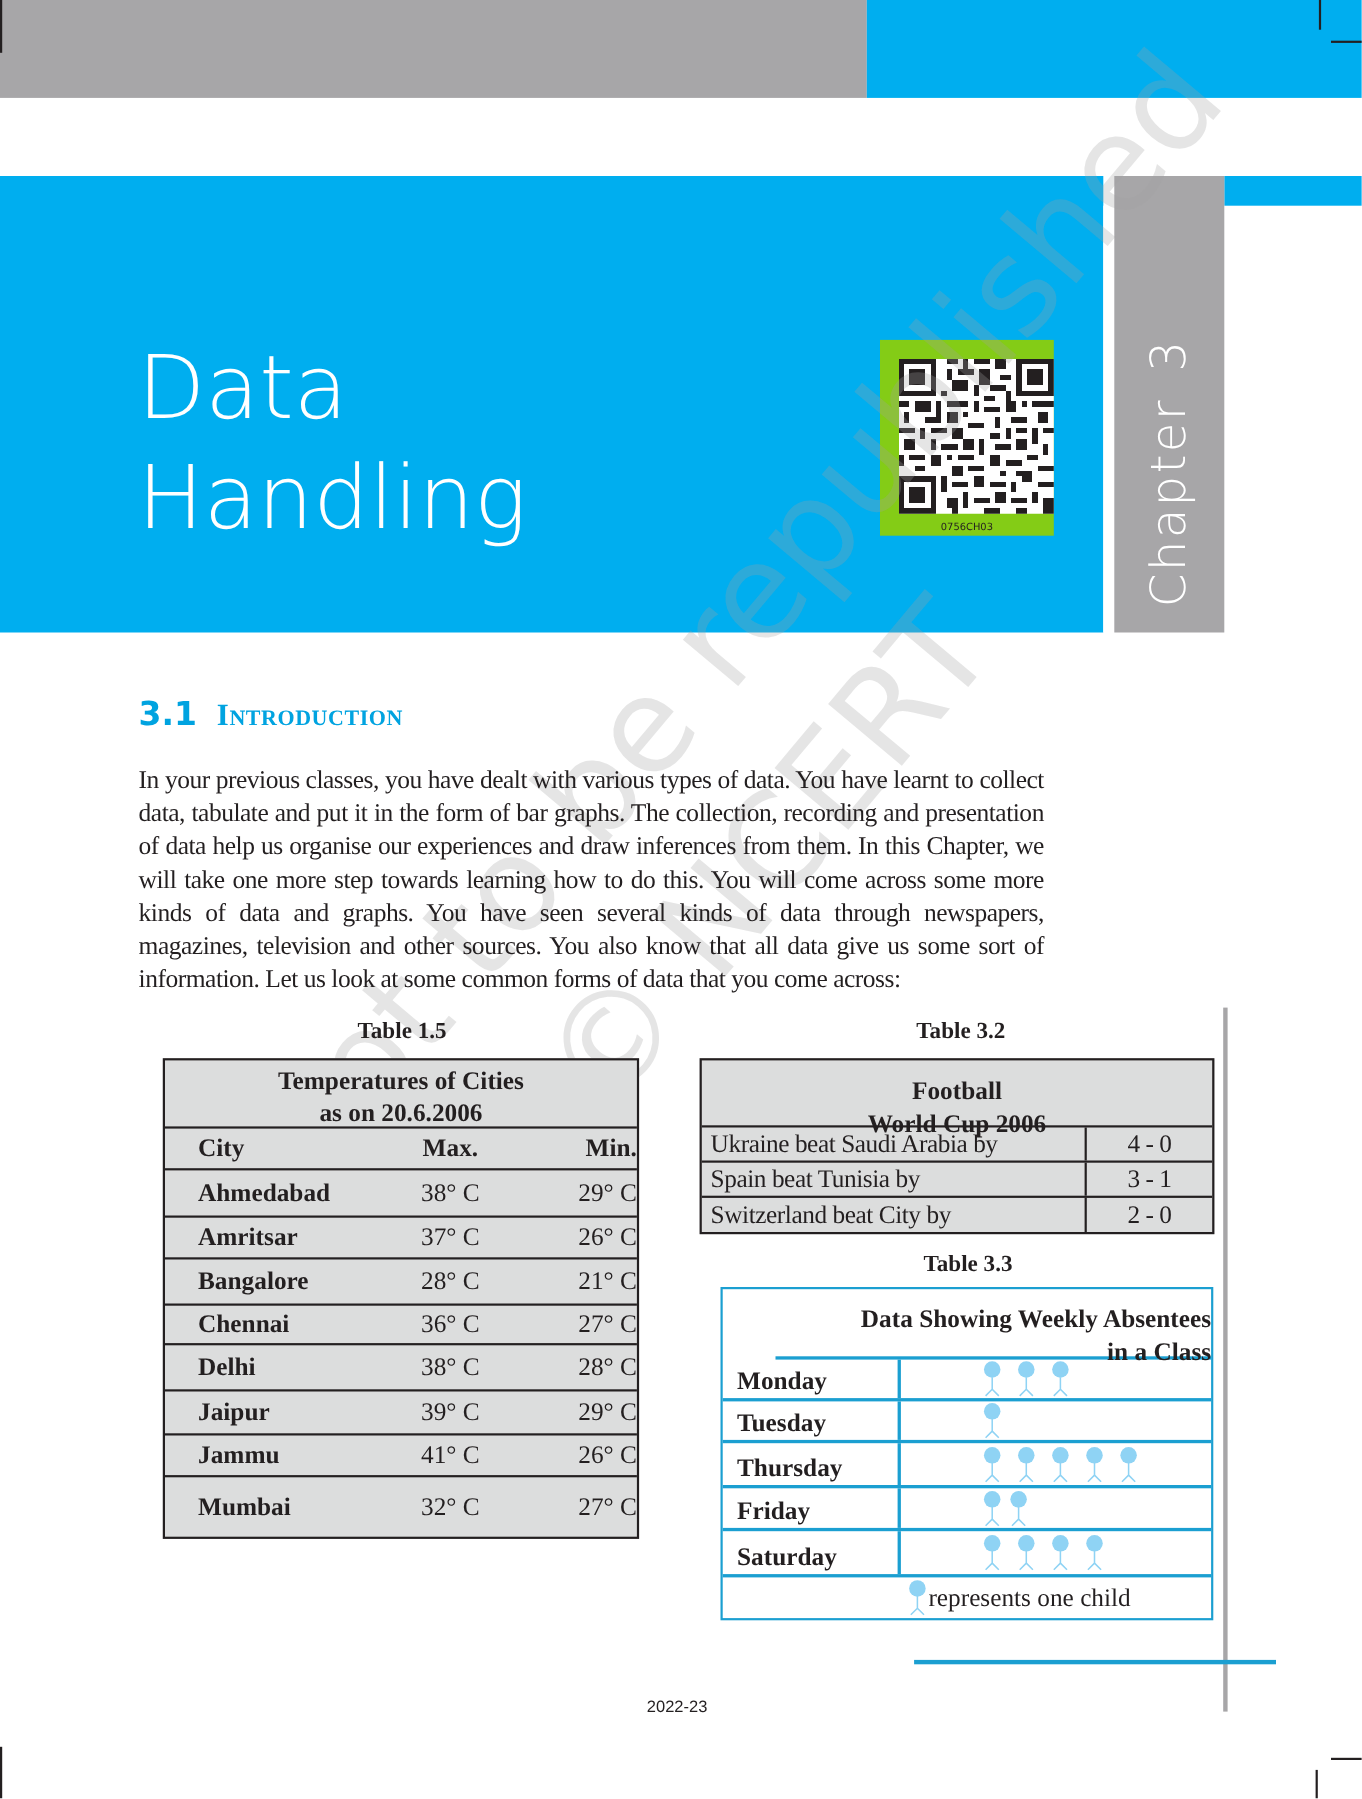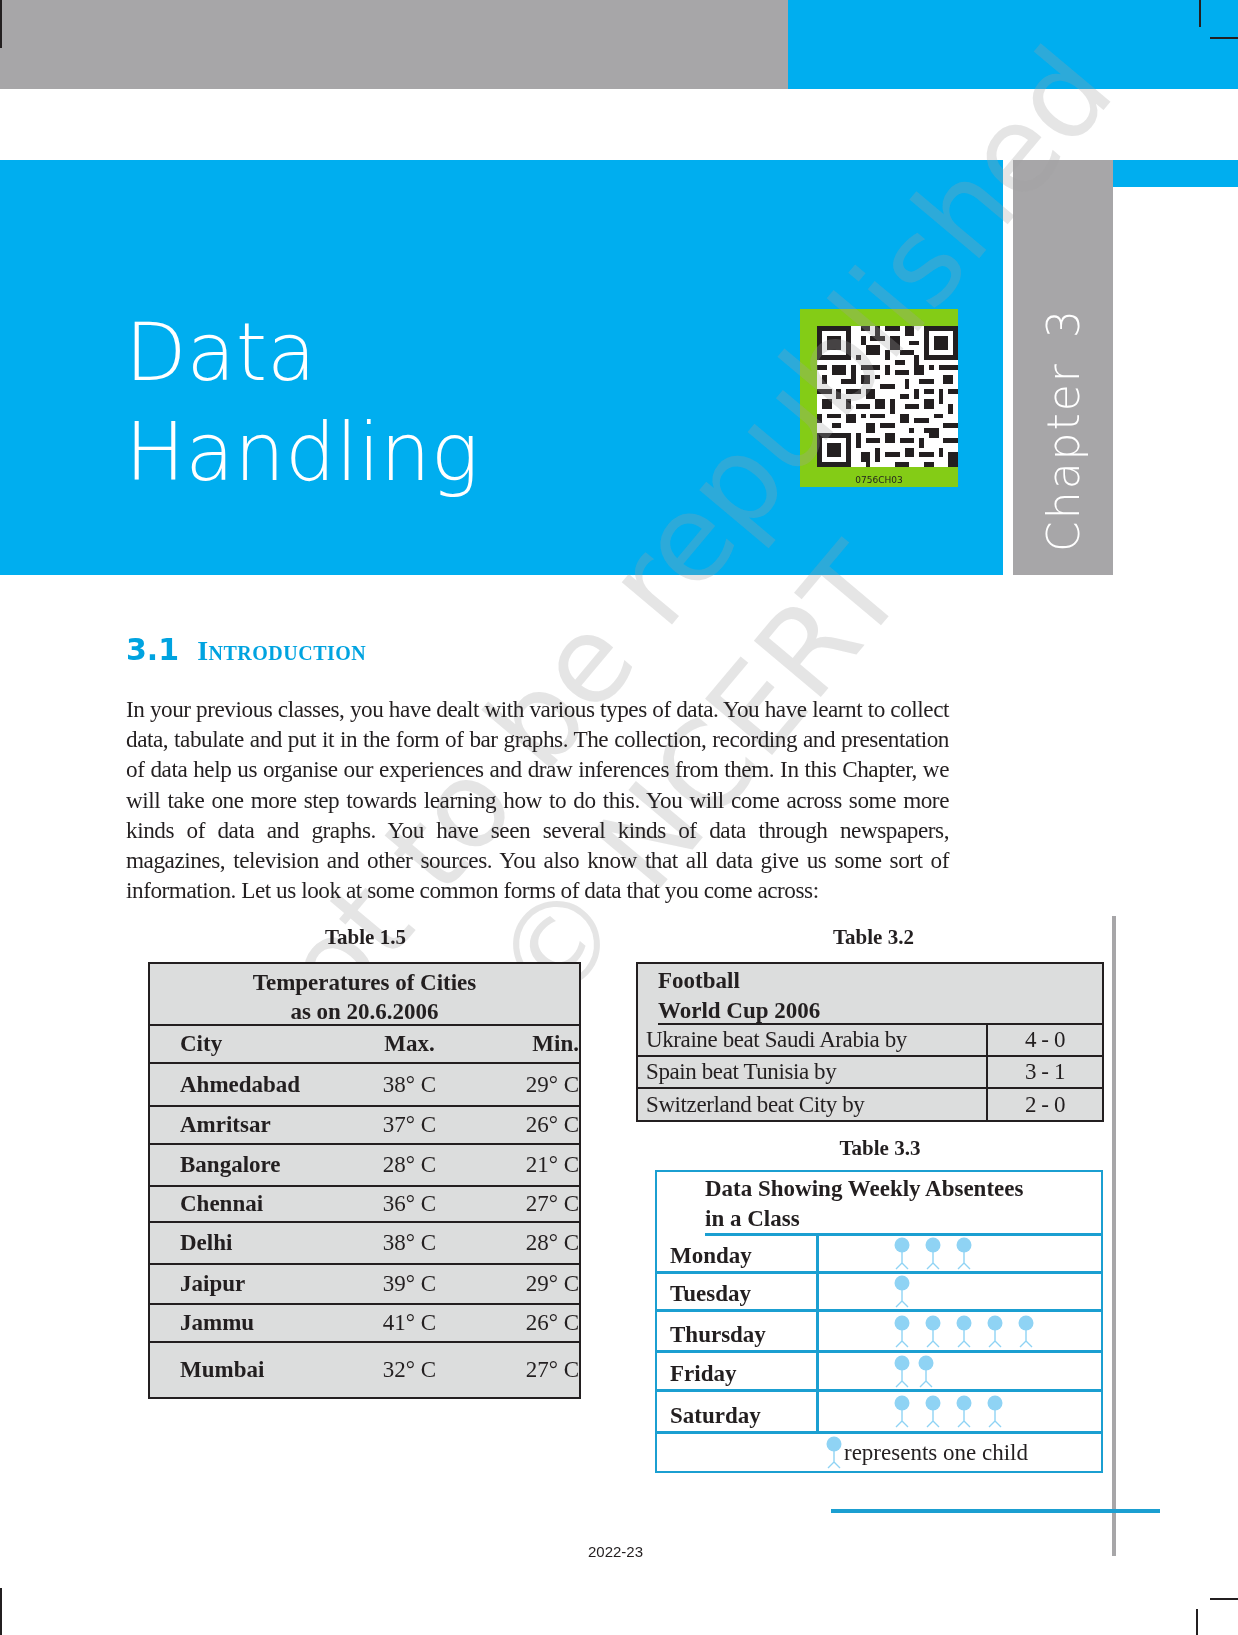--- a/index.html
+++ b/index.html
@@ -57,29 +57,29 @@
     .t31 { left: 148px; top: 962px; width: 433px; background: #dcdddd; border: 2px solid #231f20; }
     .t31 .head { text-align: center; font-weight: bold; font-size: 23px; line-height: 29px; padding: 4px 0 0; border-bottom: 2px solid #231f20; height: 62px; }
     .t31 .row { display: flex; align-items: center; border-bottom: 2px solid #231f20; font-size: 23px; }
     .t31 .row:last-child { border-bottom: none; }
     .t31 .c-city { width: 200px; padding-left: 30px; font-weight: bold; }
     .t31 .c-max { width: 120px; text-align: center; }
     .t31 .c-min { width: 110px; text-align: right; }
     
     .t32-cap { left: 636px; top: 925px; width: 475px; }
     .t32 { left: 636px; top: 962px; width: 468px; background: #dcdddd; border: 2px solid #231f20; }
-    .t32 .head { text-align: left; font-weight: bold; font-size: 23px; line-height: 30px; height: 61px; padding-top: 2px; border-bottom: 2px solid #231f20; margin-left: 20px; }
+    .t32 .head { text-align: center; font-weight: bold; font-size: 23px; line-height: 30px; height: 61px; padding-top: 13px; border-bottom: 2px solid #231f20; }
     .t32 .row { display: flex; height: 32px; align-items: center; border-bottom: 2px solid #231f20; font-size: 23px; letter-spacing: -0.4px; }
     .t32 .row:last-child { border-bottom: none; height: 31px; }
     .t32 .c-match { width: 350px; padding-left: 8px; border-right: 2px solid #231f20; height: 100%; display: flex; align-items: center; }
     .t32 .c-score { flex: 1; text-align: center; }
     
     .t33-cap { left: 655px; top: 1136px; width: 450px; }
     .t33 { left: 655px; top: 1170px; width: 448px; border: 2px solid #1b9fd1; background: #ffffff; }
-    .t33 .head { text-align: left; font-weight: bold; font-size: 23px; line-height: 30px; height: 64px; padding-top: 2px; border-bottom: 3px solid #1b9fd1; margin-left: 48px; }
+    .t33 .head { text-align: right; font-weight: bold; font-size: 23px; line-height: 30px; height: 64px; padding-top: 12px; border-bottom: 3px solid #1b9fd1; margin-left: 48px; }
     .t33 .row { display: flex; border-bottom: 3px solid #1b9fd1; }
     .t33 .c-day { width: 162px; padding-left: 13px; font-weight: bold; font-size: 23px; border-right: 3px solid #1b9fd1; display: flex; align-items: flex-end; padding-bottom: 2px; }
     .t33 .c-pics { flex: 1; display: flex; align-items: center; padding-left: 73px; gap: 11px; }
     .t33 .legend { height: 37px; display: flex; align-items: center; padding-left: 167px; font-size: 23px; }
     .fig { width: 20px; height: 33px; display: inline-block; }
     .dash { font-size: 20px; margin-left: 4px; }
     
     .gray-vline { left: 1112px; top: 916px; width: 4px; height: 640px; background: #a7a6a8; }
     .blue-hline { left: 831px; top: 1509px; width: 329px; height: 4px; background: #1b9fd1; }
     .footer-year { left: 588px; top: 1543px; font-family: "Liberation Sans", sans-serif; font-size: 15px; color: #231f20; }

